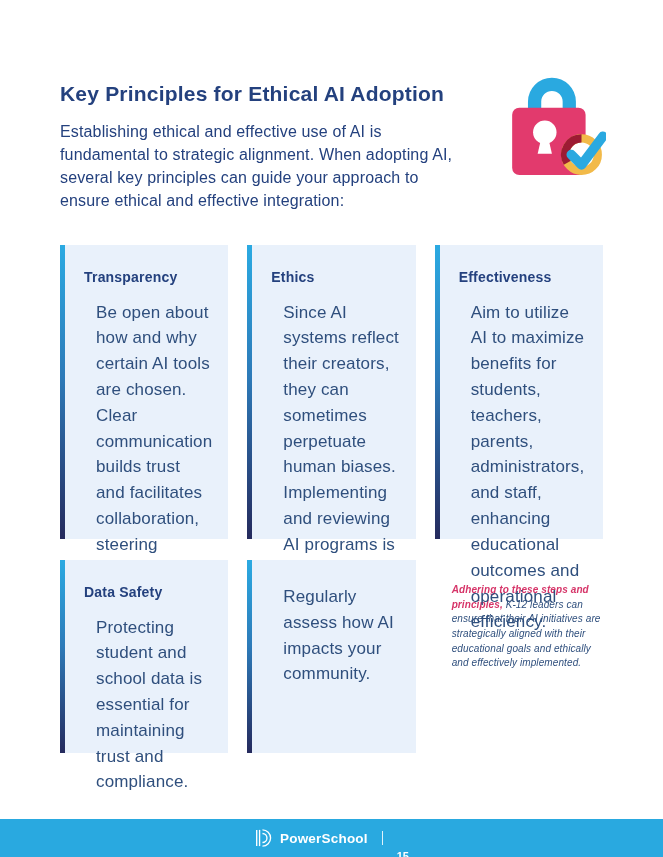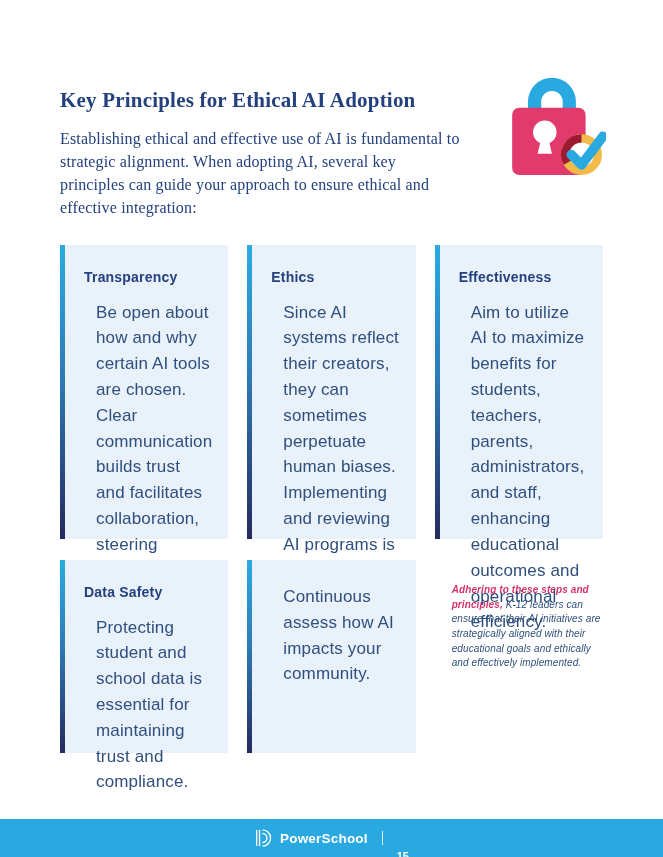--- a/index.html
+++ b/index.html
@@ -12,23 +12,22 @@
     height: 857px;
     background: #ffffff;
     overflow: hidden;
     margin: 0 auto;
   }
 
   
   .header {
     position: absolute;
     left: 60px;
-    top: 88px;
+    top: 82px;
     width: 420px;
-    font-family: Liberation Serif, serif;
   }
   .page-title {
     font-size: 21px;
     font-weight: bold;
     color: #24417E;
     letter-spacing: 0.2px;
   }
   .intro {
     margin-top: 15px;
     width: 400px;
@@ -177,21 +176,21 @@
       <div class="card-title">Effectiveness</div>
       <div class="card-body">Aim to utilize AI to maximize benefits for students, teachers, parents, administrators, and staff, enhancing educational outcomes and operational efficiency.</div>
     </div>
 
     <div class="card">
       <div class="card-title">Data Safety</div>
       <div class="card-body">Protecting student and school data is essential for maintaining trust and compliance.</div>
     </div>
 
     <div class="card">
-      <div class="card-body">Continuous assess how AI impacts your community.</div>
+      <div class="card-body">Regularly assess how AI impacts your community.</div>
     </div>
 
     <div class="conclusion">
       <span class="highlight">Adhering to these steps and principles,</span><span class="rest"> K-12 leaders can ensure that their AI initiatives are strategically aligned with their educational goals and ethically and effectively implemented.</span>
     </div>
 
   </div>
 
   <div class="footer">
     <svg class="brand-logo" viewBox="0 0 20 24" aria-hidden="true">

